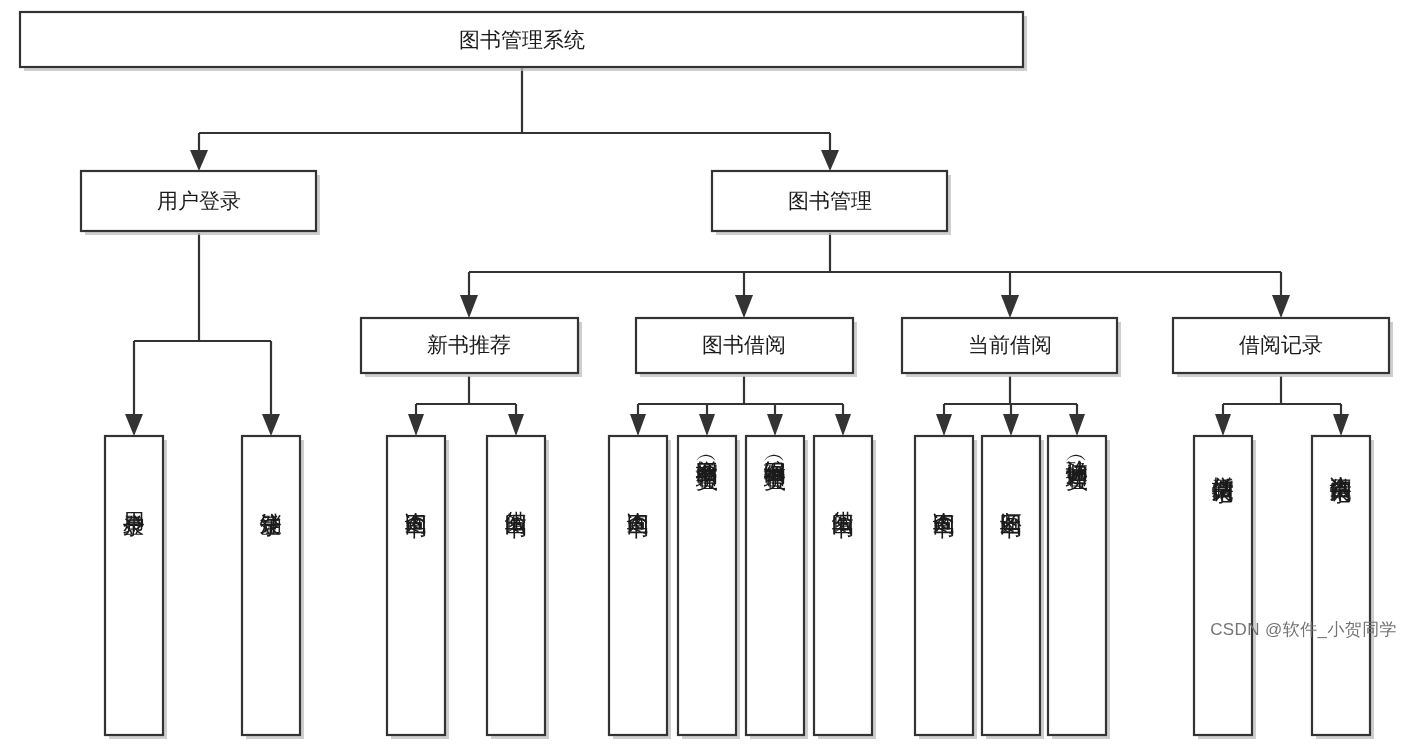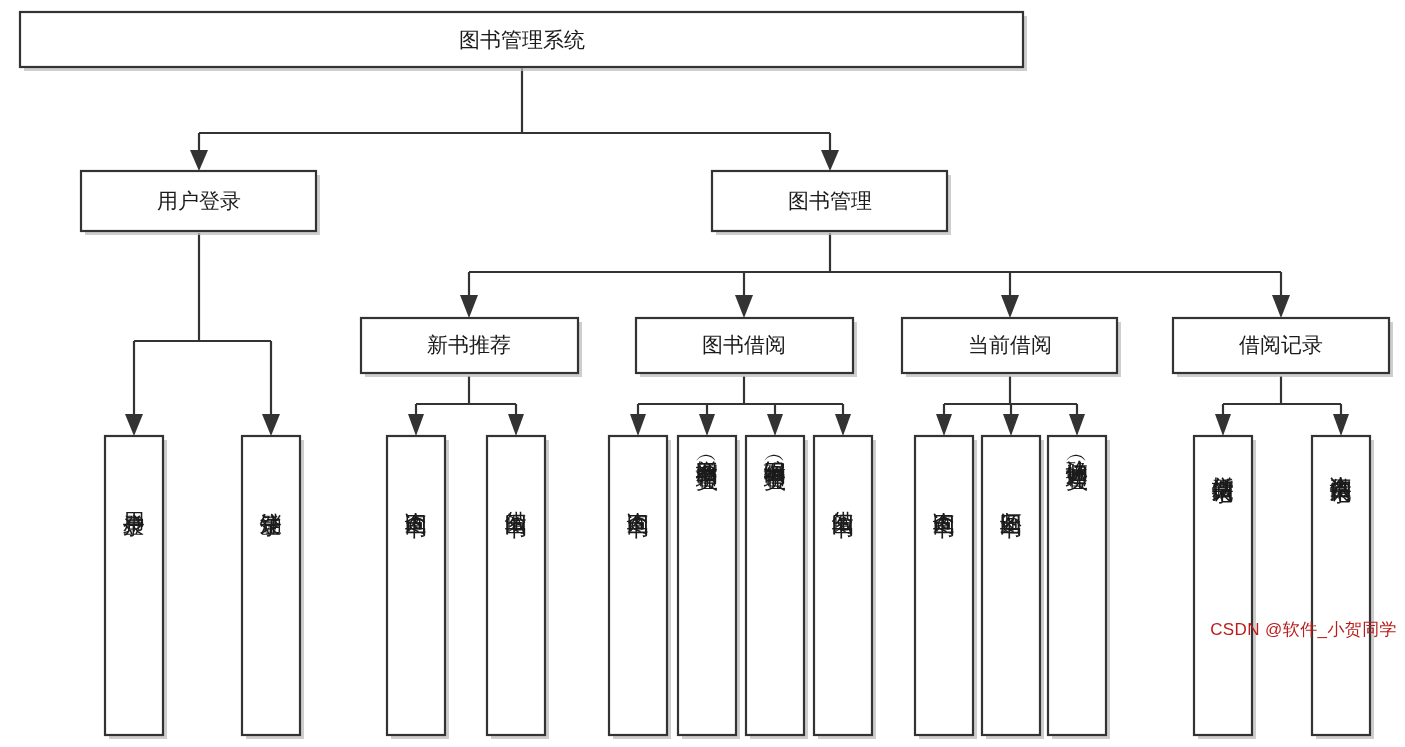--- a/index.html
+++ b/index.html
@@ -70,21 +70,21 @@
     color: #1b1b1b;
     letter-spacing: 1.5px;
     white-space: nowrap;
   }
   .watermark {
     position: absolute;
     right: 8px;
     bottom: 6px;
     font-family: "Liberation Sans", "DejaVu Sans", sans-serif;
     font-size: 17px;
-    color: #b91c1c;
+    color: #737373;
     letter-spacing: 0.4px;
     white-space: nowrap;
     pointer-events: none;
   }
 </style>
 </head>
 <body>
 
 <div id="diagram-root">
 

